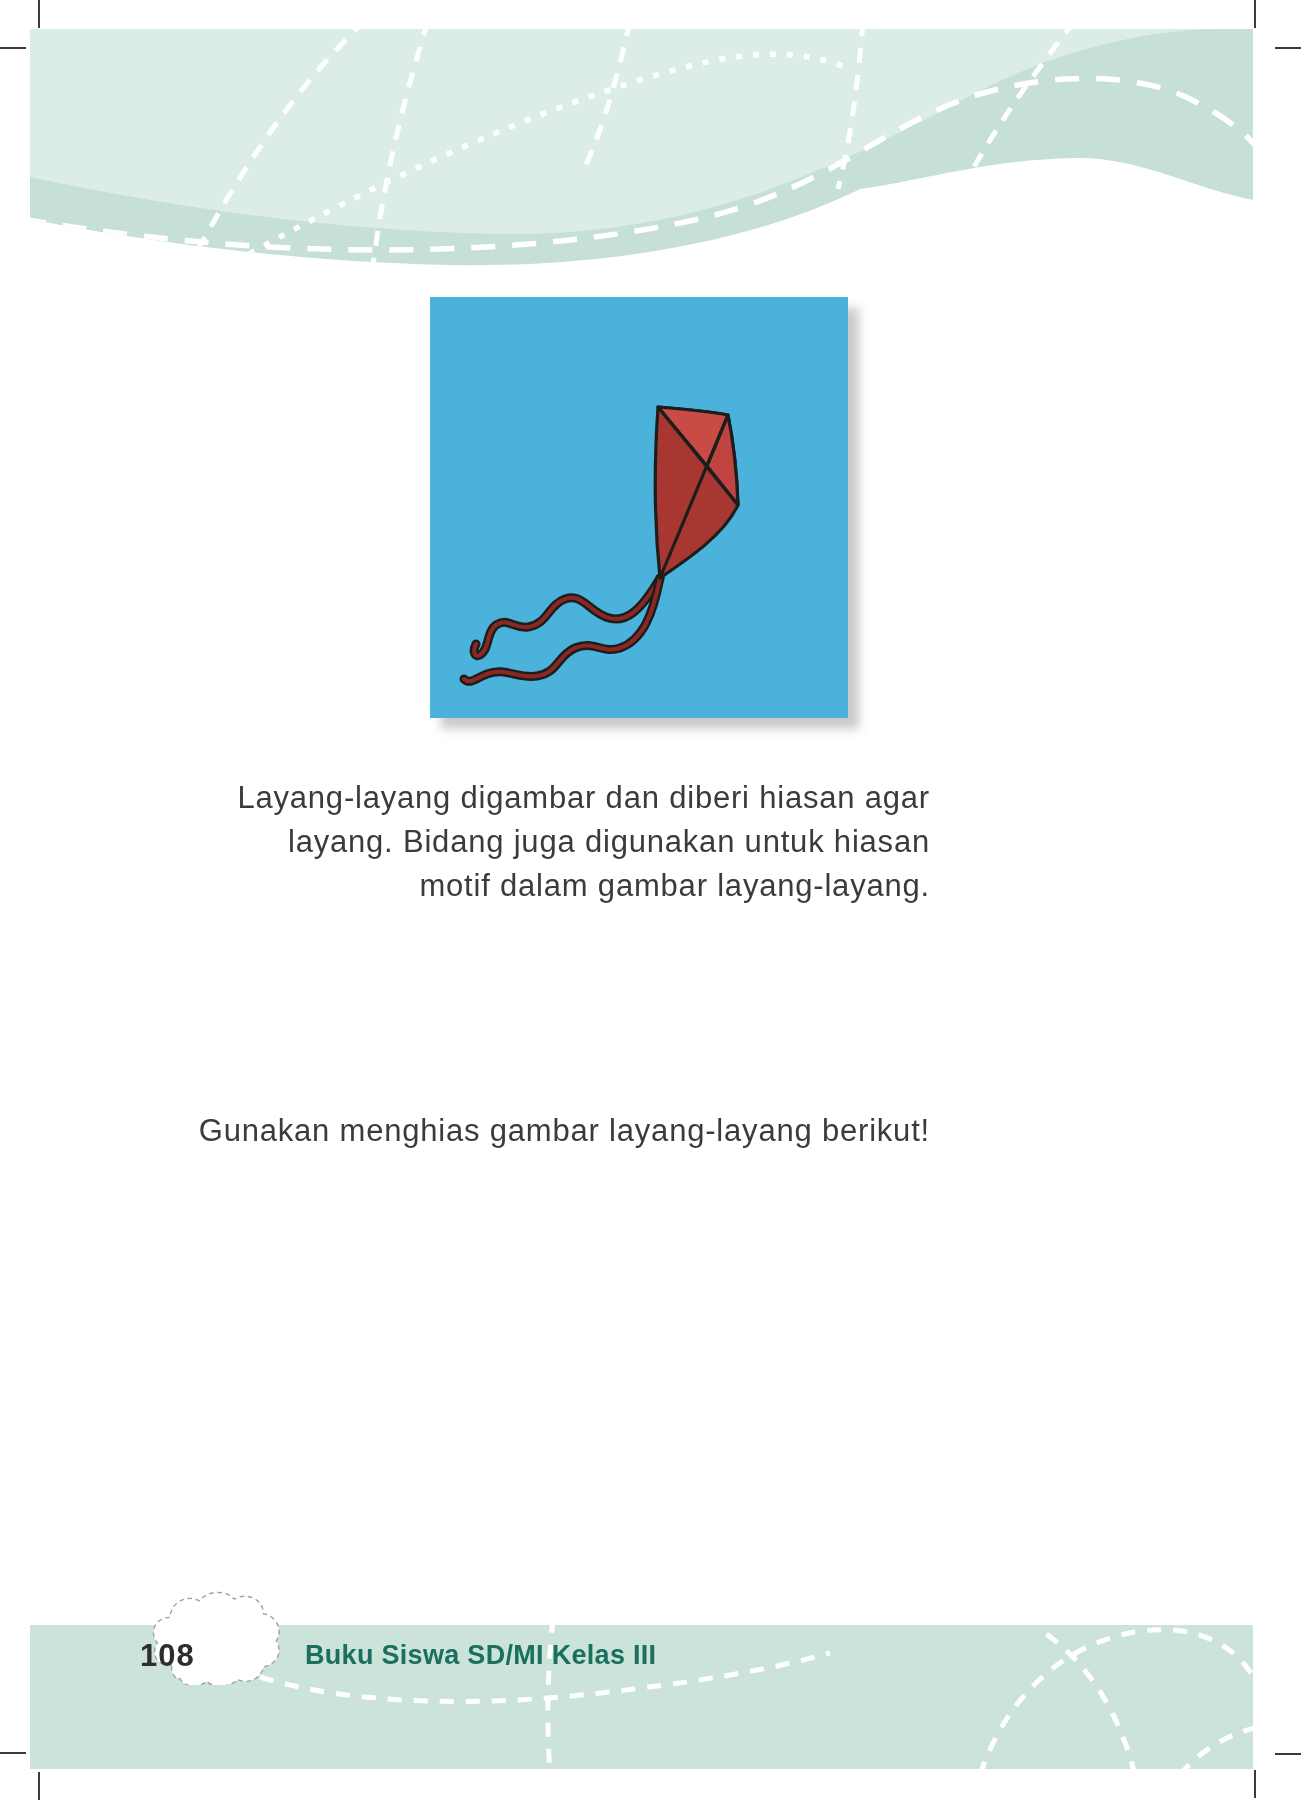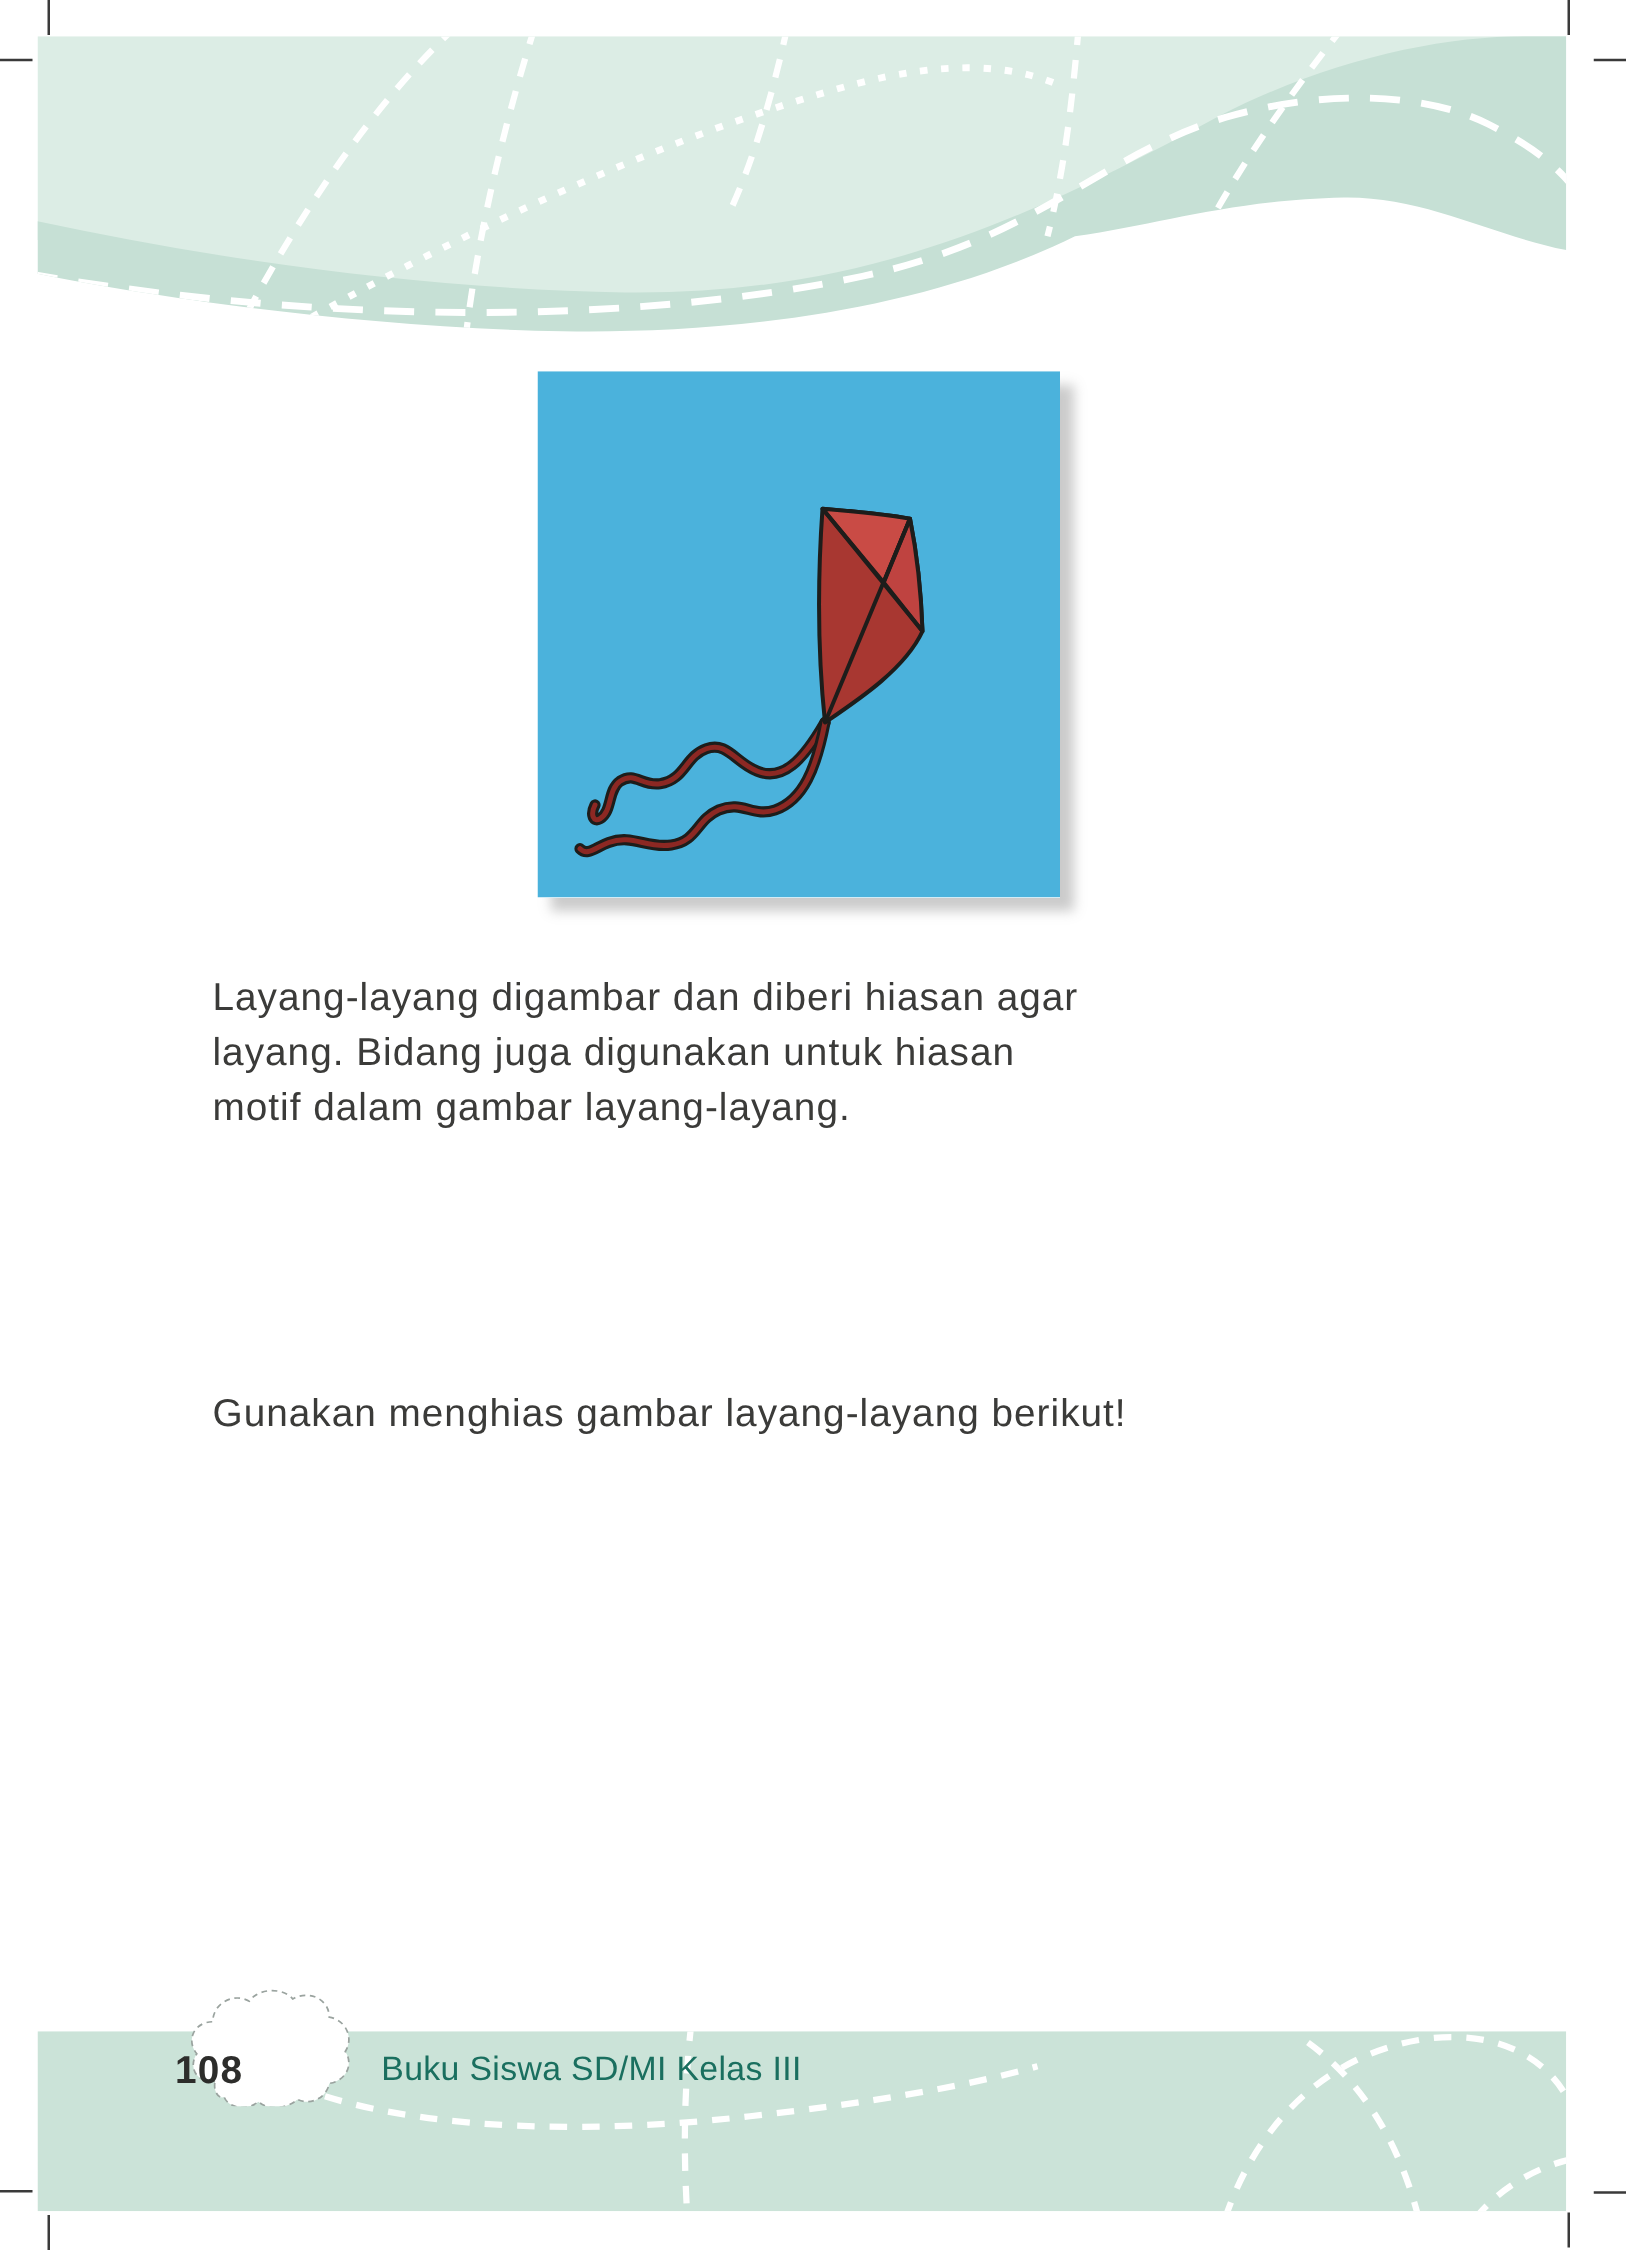--- a/index.html
+++ b/index.html
@@ -14,33 +14,34 @@
   .header-band{position:absolute;left:30px;top:29px;width:1223px;height:268px;}
   .footer-band{position:absolute;left:30px;top:1625px;width:1223px;height:144px;}
   .cloud-badge{position:absolute;left:140px;top:1590px;width:150px;height:95px;}
   .page-number{
     position:absolute;left:140px;top:1638px;width:150px;
     text-align:left;
     font-size:31px;font-weight:700;color:#2d2d2b;letter-spacing:1px;
   }
   .footer-title{
     position:absolute;left:305px;top:1640px;
-    font-size:27px;font-weight:400;color:#1a6f5f;letter-spacing:0.3px;
+    font-size:27px;font-weight:700;color:#1a6f5f;letter-spacing:0.3px;
   }
   
   .kite-figure{
     position:absolute;left:430px;top:297px;width:418px;height:421px;
     box-shadow:11px 11px 9px rgba(140,140,140,0.45);
   }
   .kite-figure svg{display:block;}
   
   .text-block{
     position:absolute;left:170px;width:760px;
     font-size:31px;line-height:44px;letter-spacing:0.8px;
     color:#3b3b39;
+    text-align:right;
   }
   .p1{top:776px;}
   .p2{top:1109px;}
   .p3{top:1166px;}
   
   .crop{position:absolute;background:#3a3a3a;}
   .crop.v{width:2px;height:28px;}
   .crop.h{width:26px;height:2px;}
 </style>
 </head>

